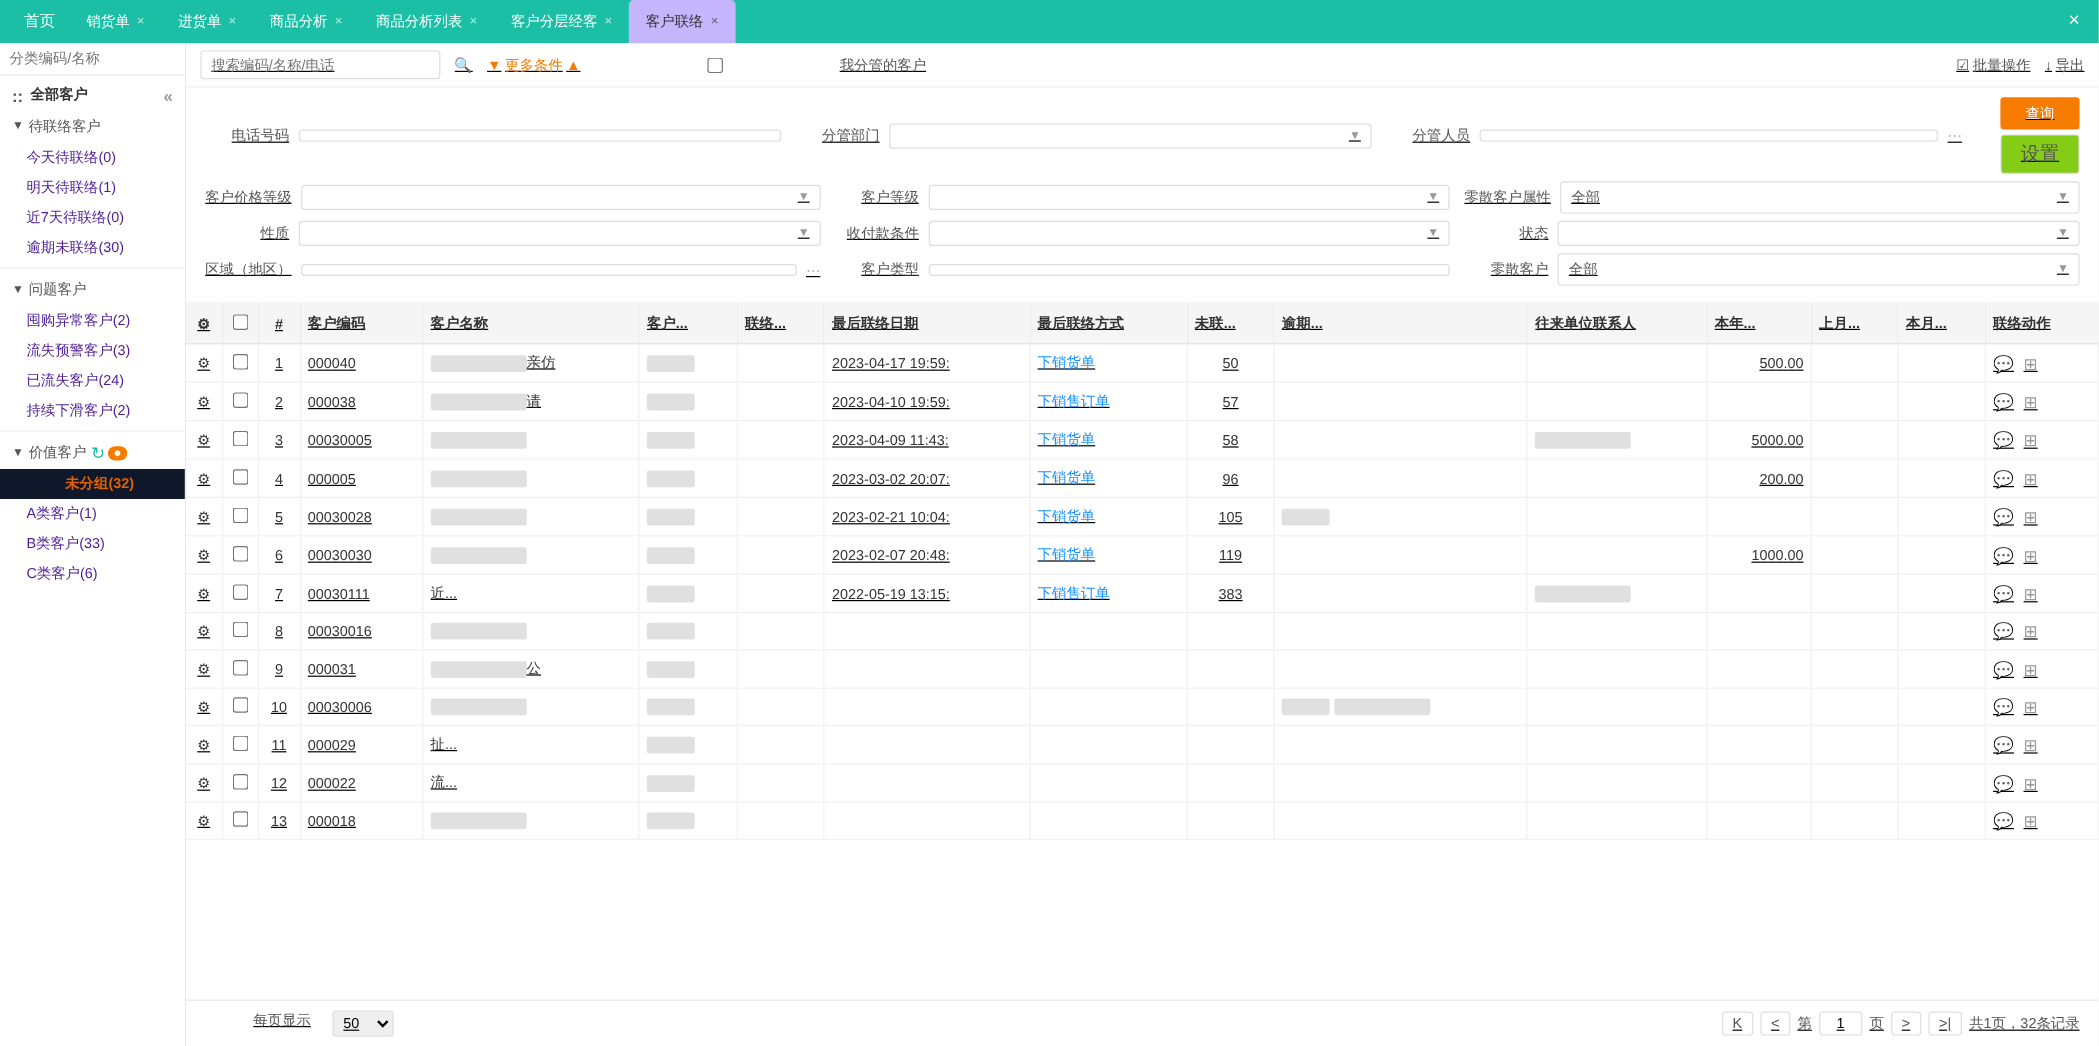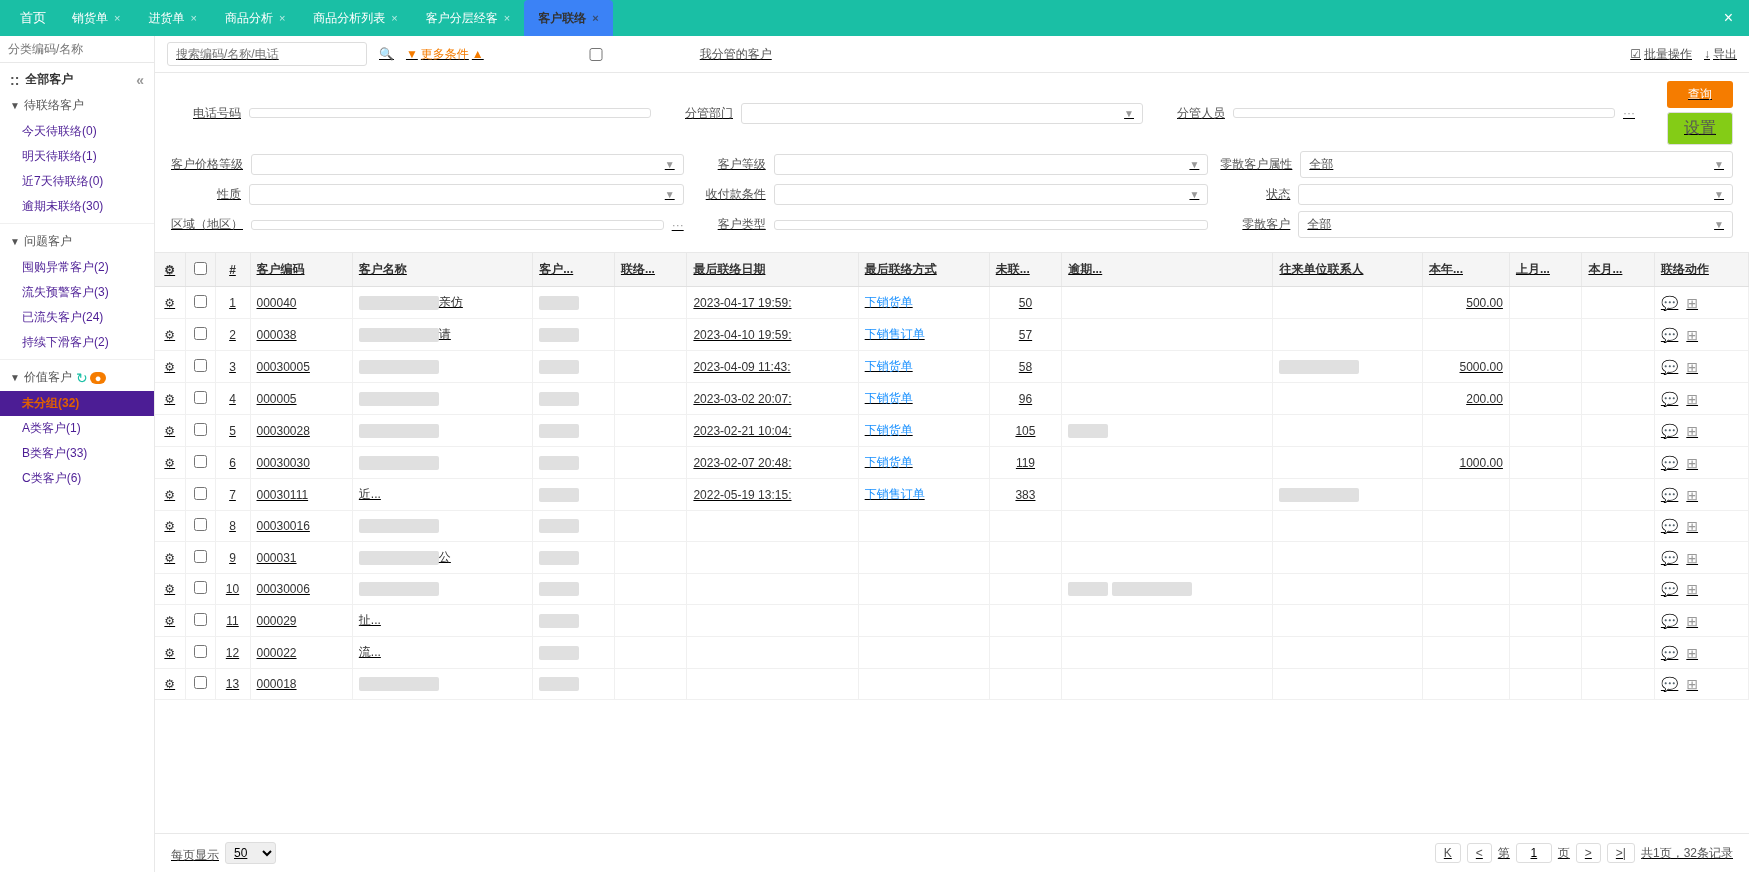--- a/index.html
+++ b/index.html
@@ -17,24 +17,23 @@
       display: flex;
       align-items: center;
       padding: 0 14px;
       height: 36px;
       color: #fff;
       cursor: pointer;
       font-size: 13px;
       white-space: nowrap;
     }
     .top-nav .tab.active {
-      background: #3b82f6;
+      background: #c4b5fd;
       color: #333;
       border-radius: 4px 4px 0 0;
-      font-weight: bold;
     }
     .top-nav .tab .close-icon {
       margin-left: 6px;
       font-size: 11px;
       opacity: 0.7;
     }
     .top-nav .home-tab {
       padding: 0 12px;
       color: #fff;
       font-size: 13px;
@@ -108,23 +107,24 @@
     }
     .sidebar-item {
       padding: 4px 10px 4px 22px;
       color: #4c1d95;
       cursor: pointer;
       white-space: nowrap;
       overflow: hidden;
       text-overflow: ellipsis;
     }
     .sidebar-item.active {
-      background: #4c1d95;
+      background: #0f172a;
       color: #e06000;
       font-weight: bold;
+      text-align: center;
     }
     .sidebar-divider { height: 1px; background: #f0f0f0; margin: 4px 0; }
 
     
     .content-area {
       flex: 1;
       display: flex;
       flex-direction: column;
       overflow: hidden;
       text-decoration: underline;
@@ -316,23 +316,24 @@
     .table-footer {
       display: flex;
       align-items: center;
       padding: 8px 16px;
       background: #fff;
       border-top: 1px solid #e8e8e8;
       gap: 12px;
     }
     .footer-page-size {
       display: flex;
-      align-items: flex-end;
-      gap: 6px;
-      color: #555;
+      align-items: flex-start;
+      gap: 18px;
+      color: #555;
+      margin-left: 40px;
     }
     .footer-page-size select {
       border: 1px solid #ddd;
       border-radius: 3px;
       padding: 2px 4px;
       font-size: 12px;
     }
     .footer-spacer { flex: 1; }
     .footer-pagination {
       display: flex;

